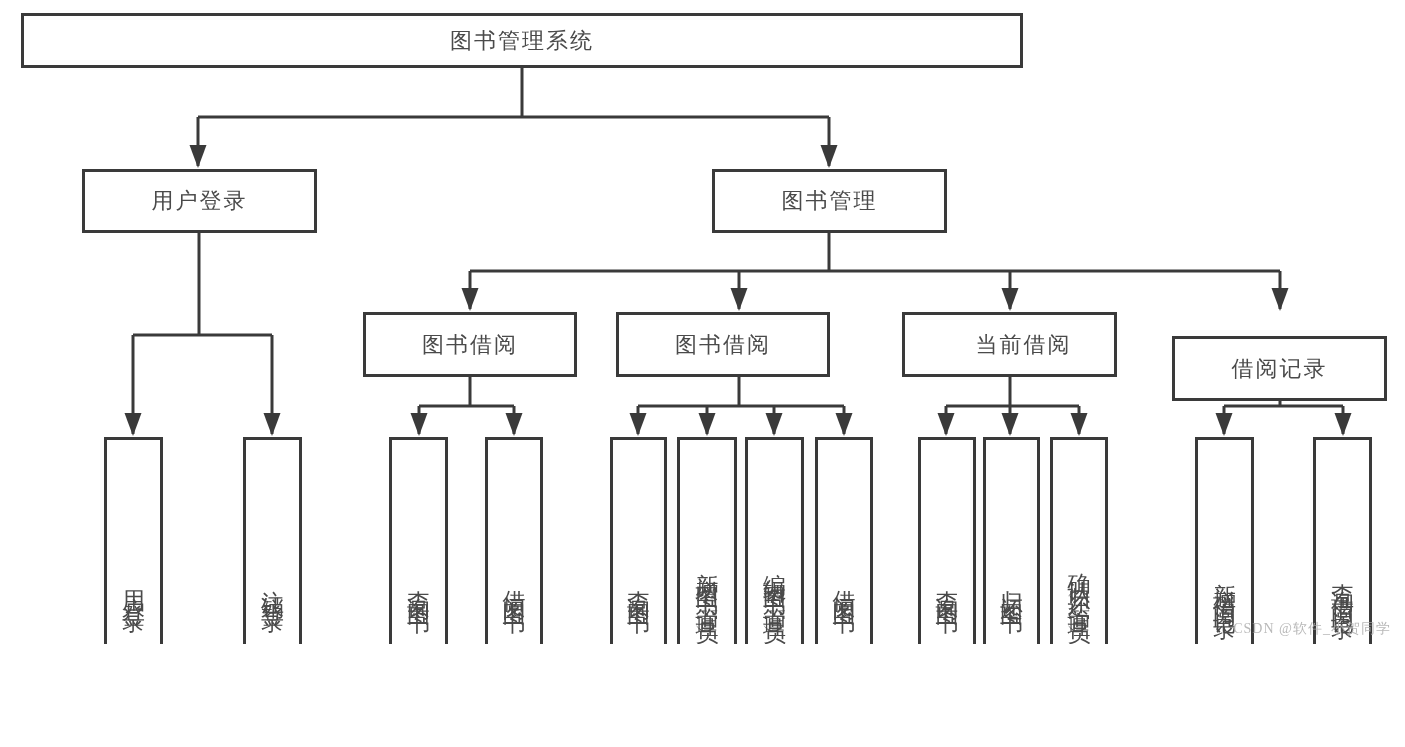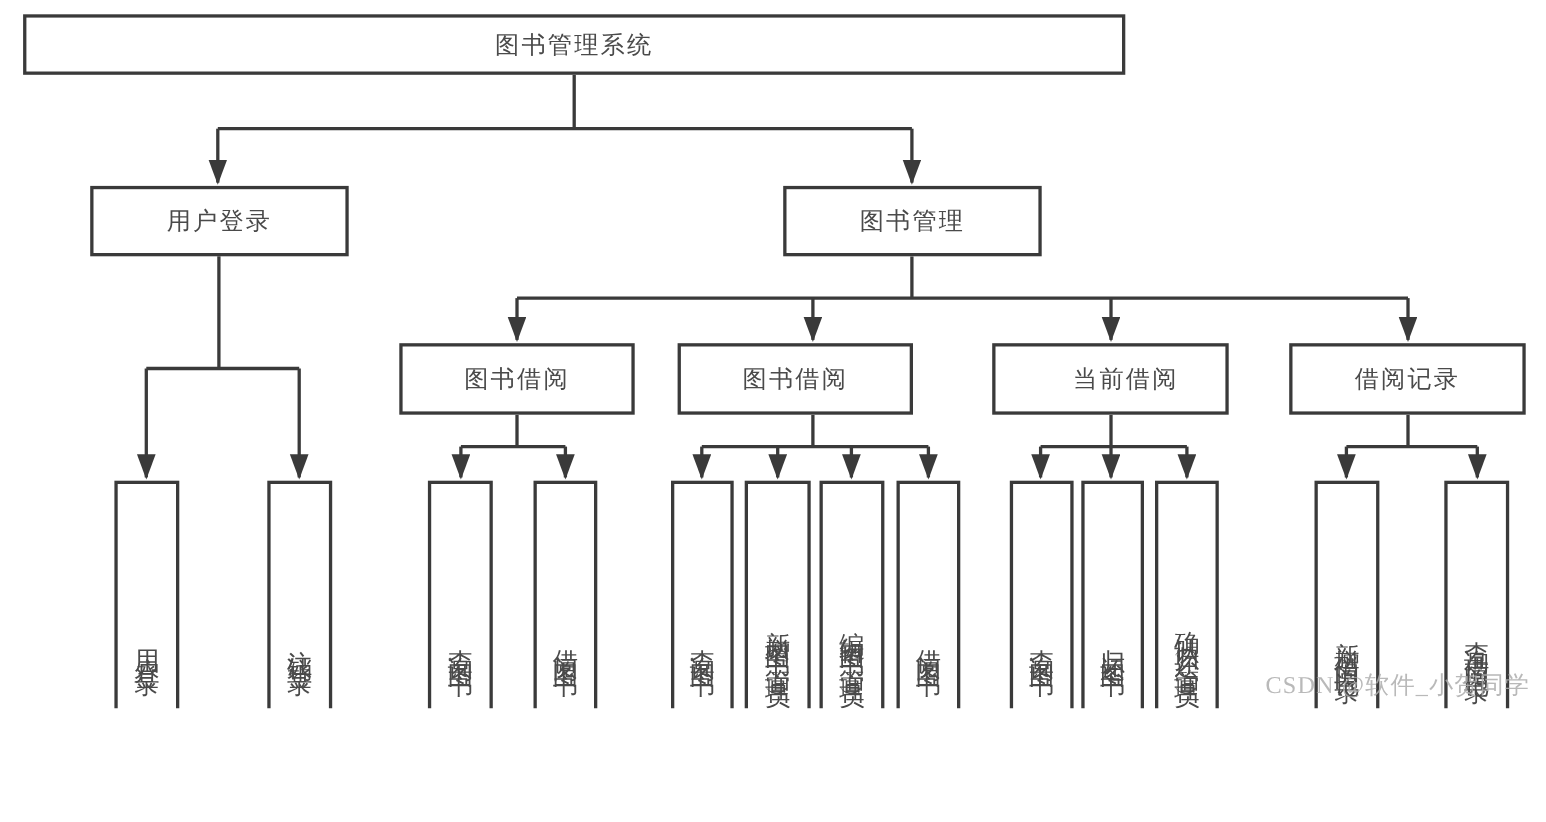--- a/index.html
+++ b/index.html
@@ -48,21 +48,21 @@
     white-space: nowrap;
   }
   
   .lvl1 { top: 169px; height: 64px; }
   .lvl2 { top: 312px; height: 65px; }
   .leaf { top: 437px; height: 298px; }
   #watermark {
     position: absolute;
     right: 14px;
     bottom: 6px;
-    font-size: 22px;
+    font-size: 14px;
     color: #adadad;
     opacity: 0.85;
     letter-spacing: 1px;
     z-index: 3;
     white-space: nowrap;
   }
 </style>
 </head>
 <body>
 
@@ -119,21 +119,21 @@
 
   <div class="node lvl2" style="left:363px; width:214px;">
     <span class="hlabel">图书借阅</span>
   </div>
   <div class="node lvl2" style="left:616px; width:214px;">
     <span class="hlabel">图书借阅</span>
   </div>
   <div class="node lvl2" style="left:902px; width:215px;padding-left:28px;">
     <span class="hlabel">当前借阅</span>
   </div>
-  <div class="node lvl2" style="left:1172px; width:215px;">
+  <div class="node lvl2" style="left:1172px; width:215px;margin-top:24px;">
     <span class="hlabel">借阅记录</span>
   </div>
 
   <div class="node leaf" style="left:104px; width:59px;">
     <span class="vlabel">用户登录</span>
   </div>
   <div class="node leaf" style="left:243px; width:59px;">
     <span class="vlabel">注销登录</span>
   </div>
 

